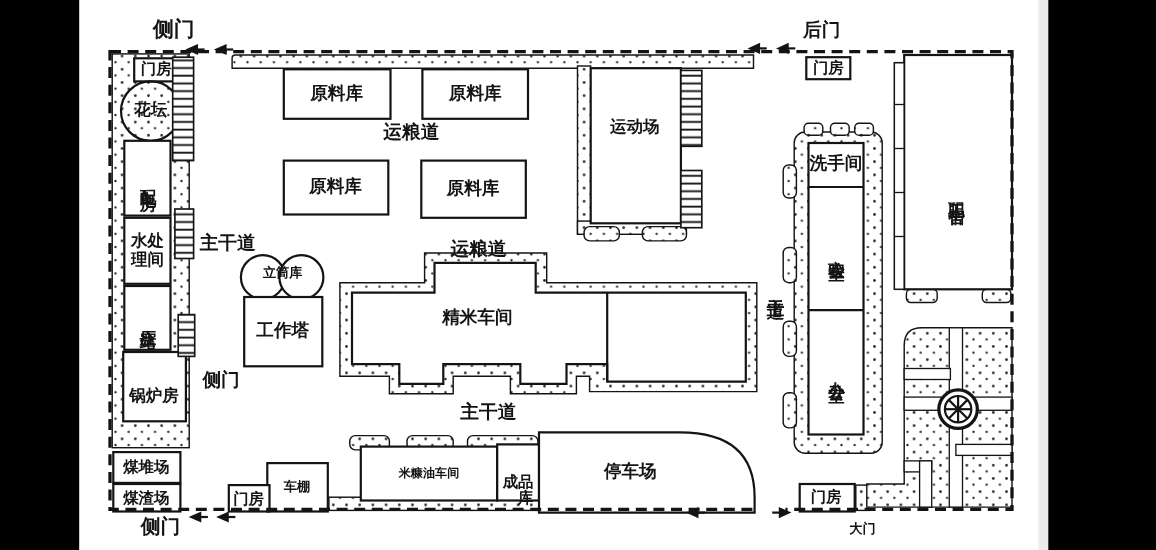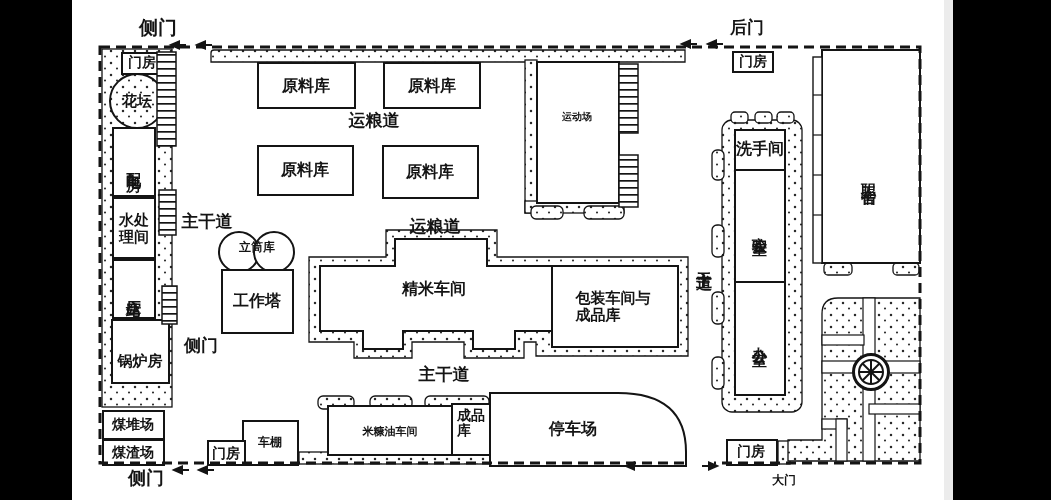--- a/index.html
+++ b/index.html
@@ -1,20 +1,20 @@
 <!DOCTYPE html>
 <html><head>
 <meta charset="utf-8">
 <style>
   html,body{margin:0;padding:0;background:#fff;}
   #stage{position:relative;width:1051px;height:500px;background:#fff;overflow:hidden;
          font-family:"Liberation Sans",sans-serif;}
   #plan-svg{position:absolute;left:0;top:0;}
   .lbl{position:absolute;transform:translate(-50%,-50%);color:#141414;font-weight:600;
-       white-space:pre-line;text-align:left;line-height:1.1;
+       white-space:pre-line;text-align:right;line-height:1.1;
        font-family:"Liberation Sans",sans-serif;}
   .v{writing-mode:vertical-rl;text-orientation:upright;letter-spacing:2px;line-height:1;}
   .bar{position:absolute;top:0;height:500px;}
 </style>
 </head>
 <body>
 
 <div id="stage">
 
 <svg id="plan-svg" width="1051" height="500" viewBox="0 0 1051 500">
@@ -188,30 +188,28 @@
 <div class="lbl" style="left:133px;top:453px;font-size:14px">煤渣场</div>
 <div class="lbl" style="left:146px;top:479px;font-size:18px">侧门</div>
 <div class="lbl" style="left:207px;top:222px;font-size:17px">主干道</div>
 <div class="lbl" style="left:201px;top:346px;font-size:17px">侧门</div>
 <div class="lbl" style="left:306px;top:86px;font-size:16px">原料库</div>
 <div class="lbl" style="left:432px;top:86px;font-size:16px">原料库</div>
 <div class="lbl" style="left:305px;top:170px;font-size:16px">原料库</div>
 <div class="lbl" style="left:430px;top:172px;font-size:16px">原料库</div>
 <div class="lbl" style="left:374px;top:121px;font-size:17px">运粮道</div>
 <div class="lbl" style="left:435px;top:227px;font-size:17px">运粮道</div>
-<div class="lbl" style="left:577px;top:116px;font-size:10px">运动场</div>
+<div class="lbl" style="left:577px;top:116px;font-size:15px">运动场</div>
 <div class="lbl" style="left:257px;top:248px;font-size:12px">立筒库</div>
 <div class="lbl" style="left:257px;top:301px;font-size:16px">工作塔</div>
 <div class="lbl" style="left:434px;top:289px;font-size:16px">精米车间</div>
-<div class="lbl" style="left:613px;top:306px;font-size:15px">包装车间与
-成品库</div>
 <div class="lbl" style="left:444px;top:375px;font-size:17px">主干道</div>
 <div class="lbl v" style="left:704px;top:261px;font-size:16px">主干道</div>
 <div class="lbl" style="left:390px;top:431px;font-size:11px">米糠油车间</div>
-<div class="lbl" style="left:471px;top:423px;font-size:14px">成品
+<div class="lbl" style="left:471px;top:446px;font-size:14px">成品
 库</div>
 <div class="lbl" style="left:573px;top:429px;font-size:16px">停车场</div>
 <div class="lbl" style="left:226px;top:454px;font-size:14px">门房</div>
 <div class="lbl" style="left:270px;top:443px;font-size:12px">车棚</div>
 <div class="lbl" style="left:751px;top:452px;font-size:14px">门房</div>
 <div class="lbl" style="left:784px;top:481px;font-size:12px">大门</div>
 <div class="lbl" style="left:760px;top:149px;font-size:16px">洗手间</div>
 <div class="lbl v" style="left:760px;top:227px;font-size:15px">实验室</div>
 <div class="lbl v" style="left:760px;top:338px;font-size:15px">办公室</div>
 <div class="lbl v" style="left:869px;top:176px;font-size:15px">职工宿舍</div>

